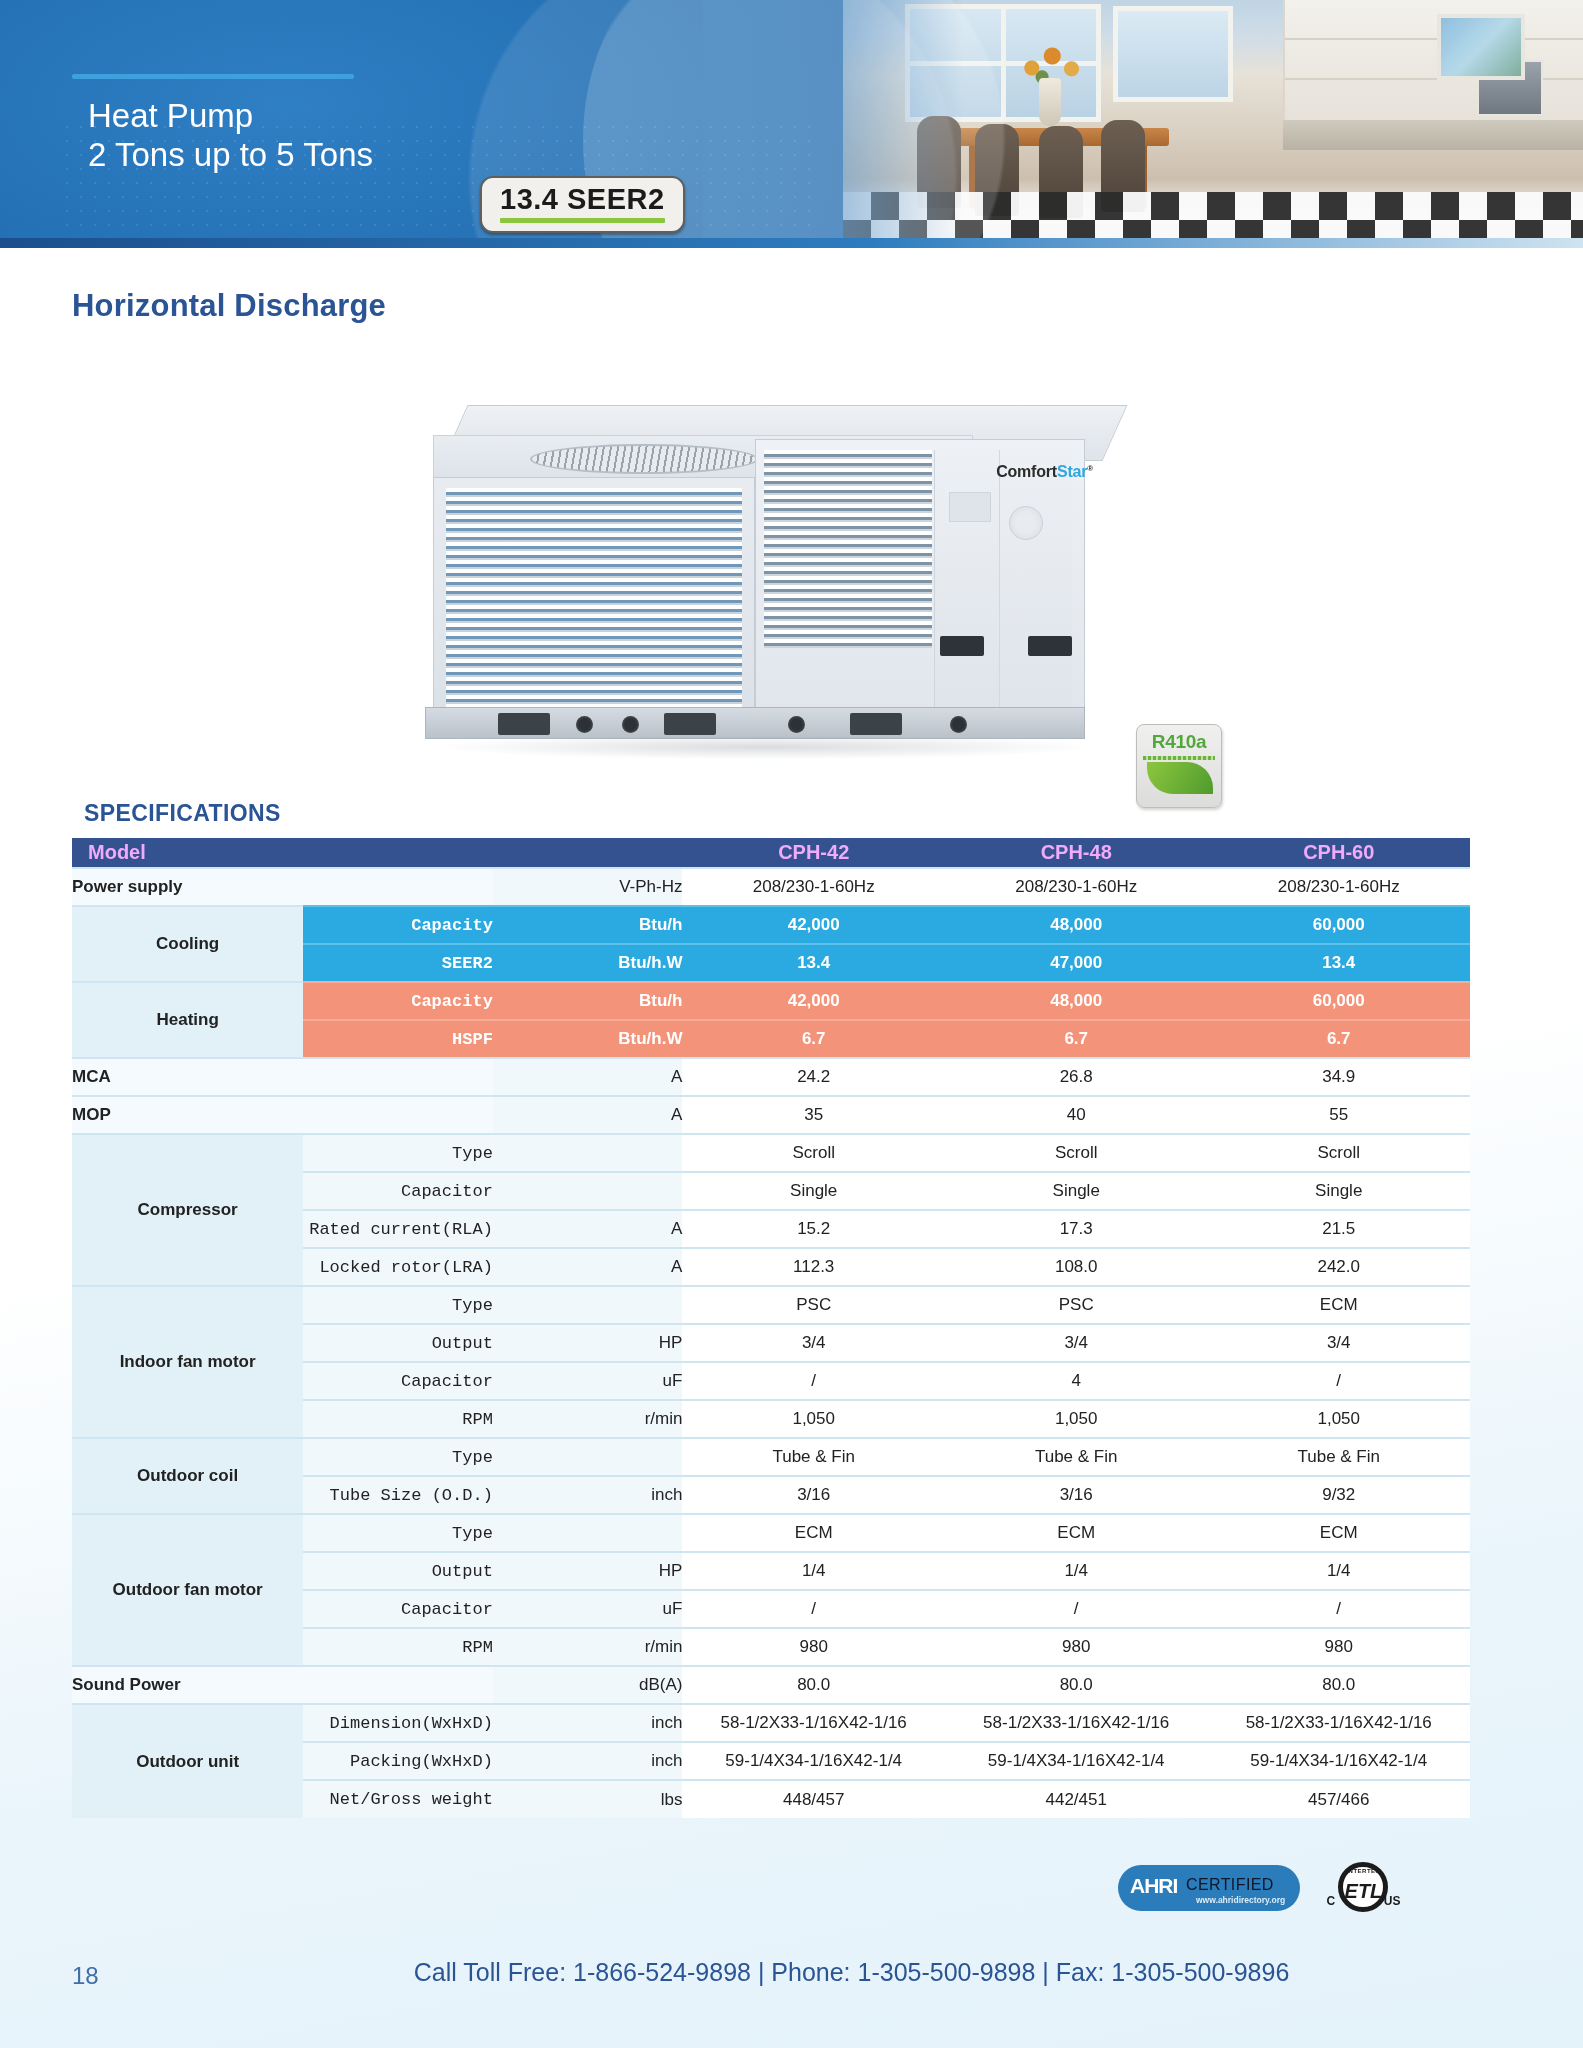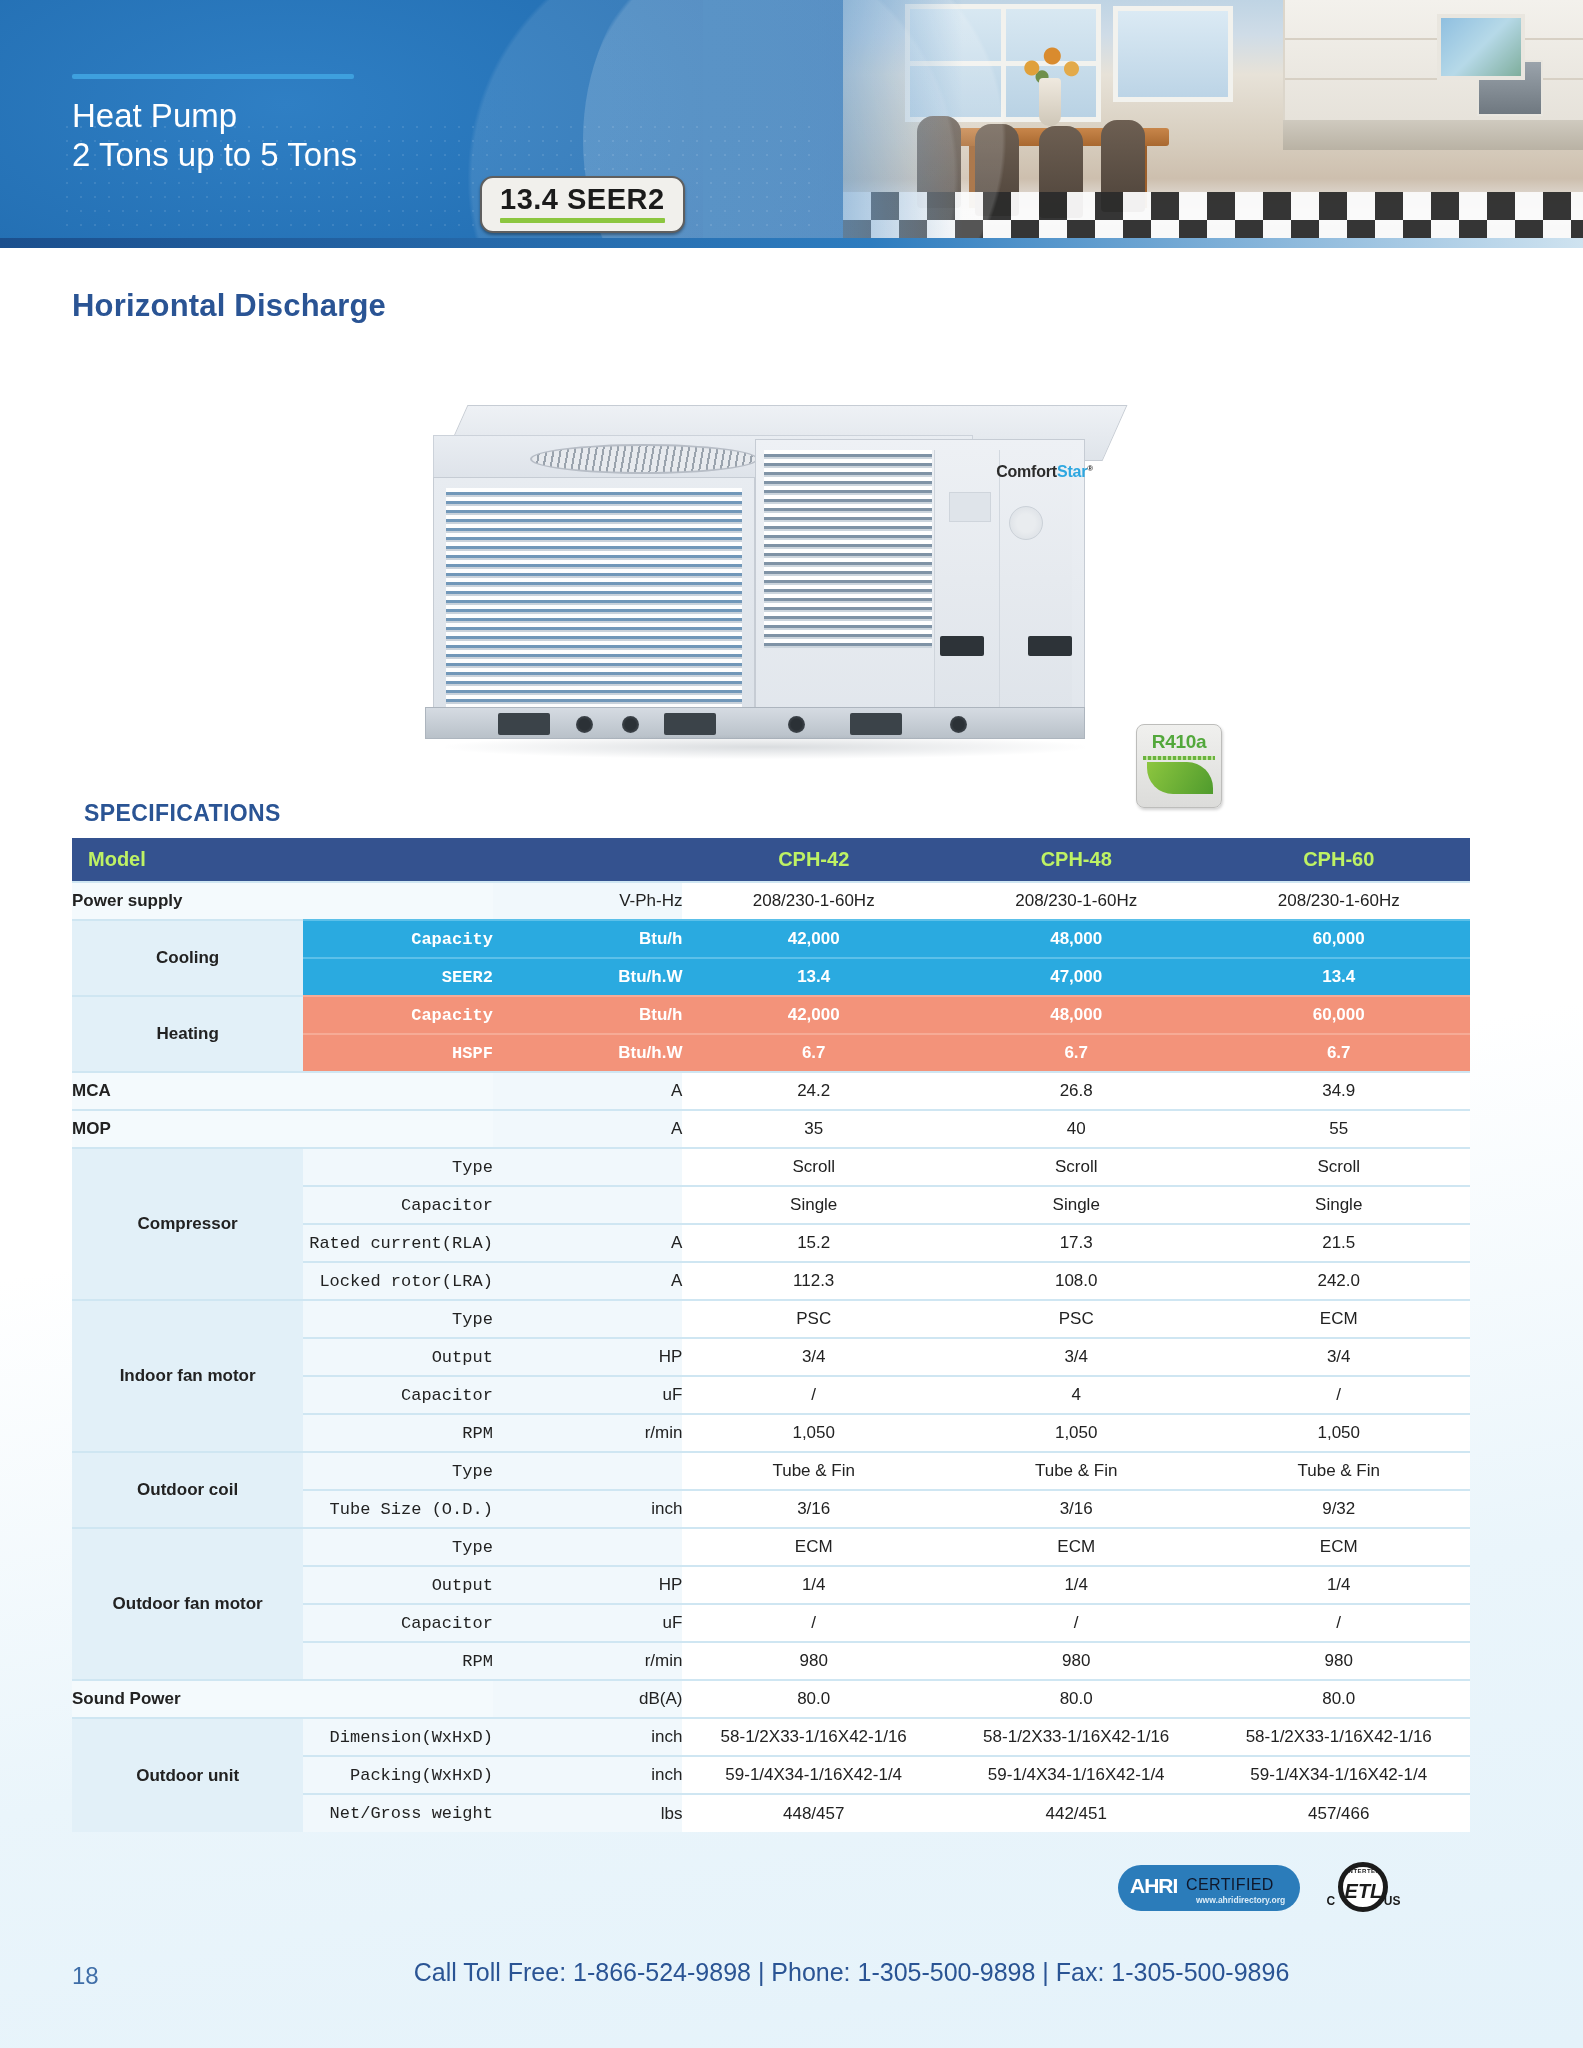--- a/index.html
+++ b/index.html
@@ -127,21 +127,21 @@
   }
   .banner-text { position: absolute; left: 72px; top: 62px; z-index: 5; }
   .series-line { font-size: 46px; color:#ffffff; letter-spacing:.2px; line-height:1; }
   .series-line b { font-weight: 700; }
   .series-line span { font-weight: 300; }
   .series-rule {
     width: 282px; height: 5px; margin-top: 12px;
     background: #3ea0de; border-radius: 2px;
   }
   .sub1, .sub2 {
-    font-size: 33px; font-weight: 300; color: #ffffff; line-height: 1.18;
+    font-size: 33px; font-weight: 300; color: #ffffff; line-height: 1.18; margin-left: 16px;
   }
   .sub1 { margin-top: 18px; }
   .seer-badge {
     position:absolute; left: 480px; top: 176px; z-index: 6;
     background: #f1f0ec; border: 2px solid #5f5f5f; border-radius: 13px;
     padding: 5px 18px 8px 18px;
     box-shadow: 0 2px 3px rgba(0,0,0,.35);
   }
   .seer-badge .seer-txt {
     font-size: 29px; font-weight: 700; color:#1b1b1b; letter-spacing:.5px;
@@ -297,21 +297,21 @@
     font-size: 17px;
     color:#222;
   }
   table.spec td { padding: 0; vertical-align: middle; }
   .c-g1 { width: 222px; }
   .c-g2 { width: 182px; }
   .c-unit { width: 182px; }
   .c-val { width: 252px; }
 
   tr.hdr td {
-    background: #34528f; color:#bef264; height: 44px;
+    background: #34528f; color:#f0abfc; height: 30px;
     font-weight: 700; font-size: 20px;
   }
   tr.hdr td.lbl { text-align:left; padding-left: 16px; }
   tr.hdr td.val { text-align:center; }
 
   td.grp {
     background: #e2f0f8; font-weight: 700; text-align:center; padding-left: 14px;
     border-top: 2px solid #a8cfe4;
   }
   td.sub { background:#f1f8fc; padding-left: 14px; text-align:right;font-family:Liberation Mono, monospace; }

